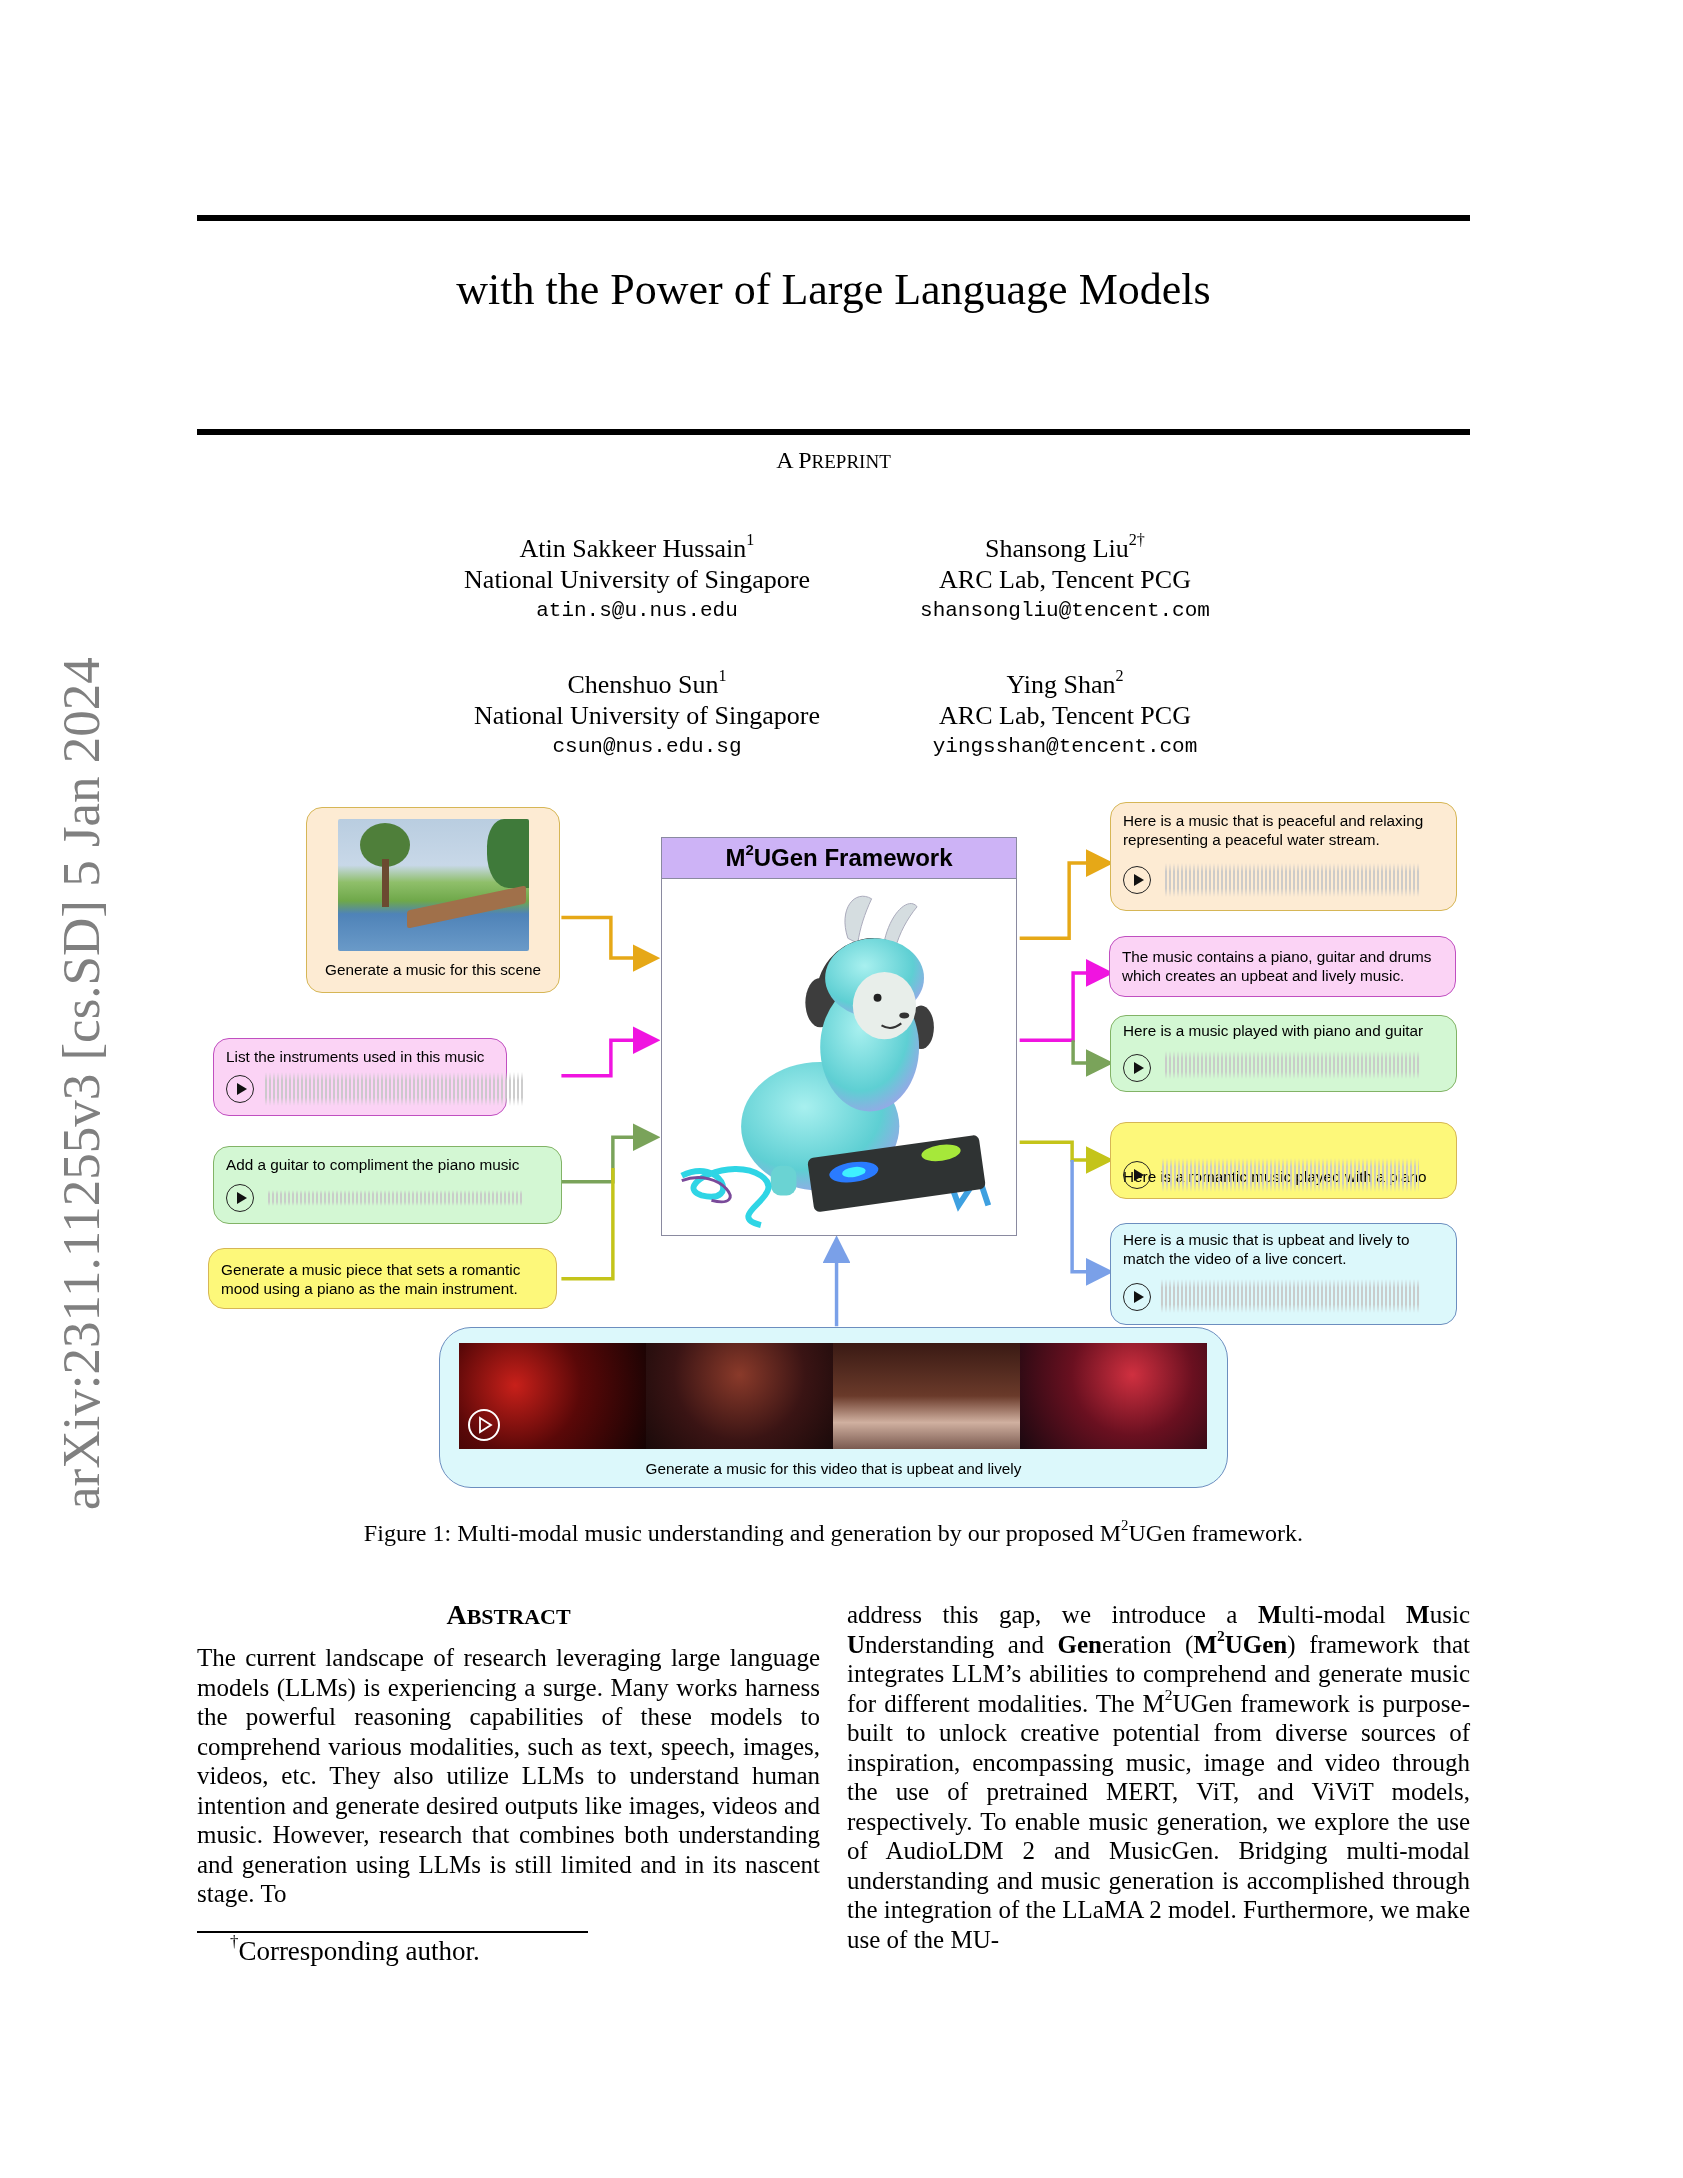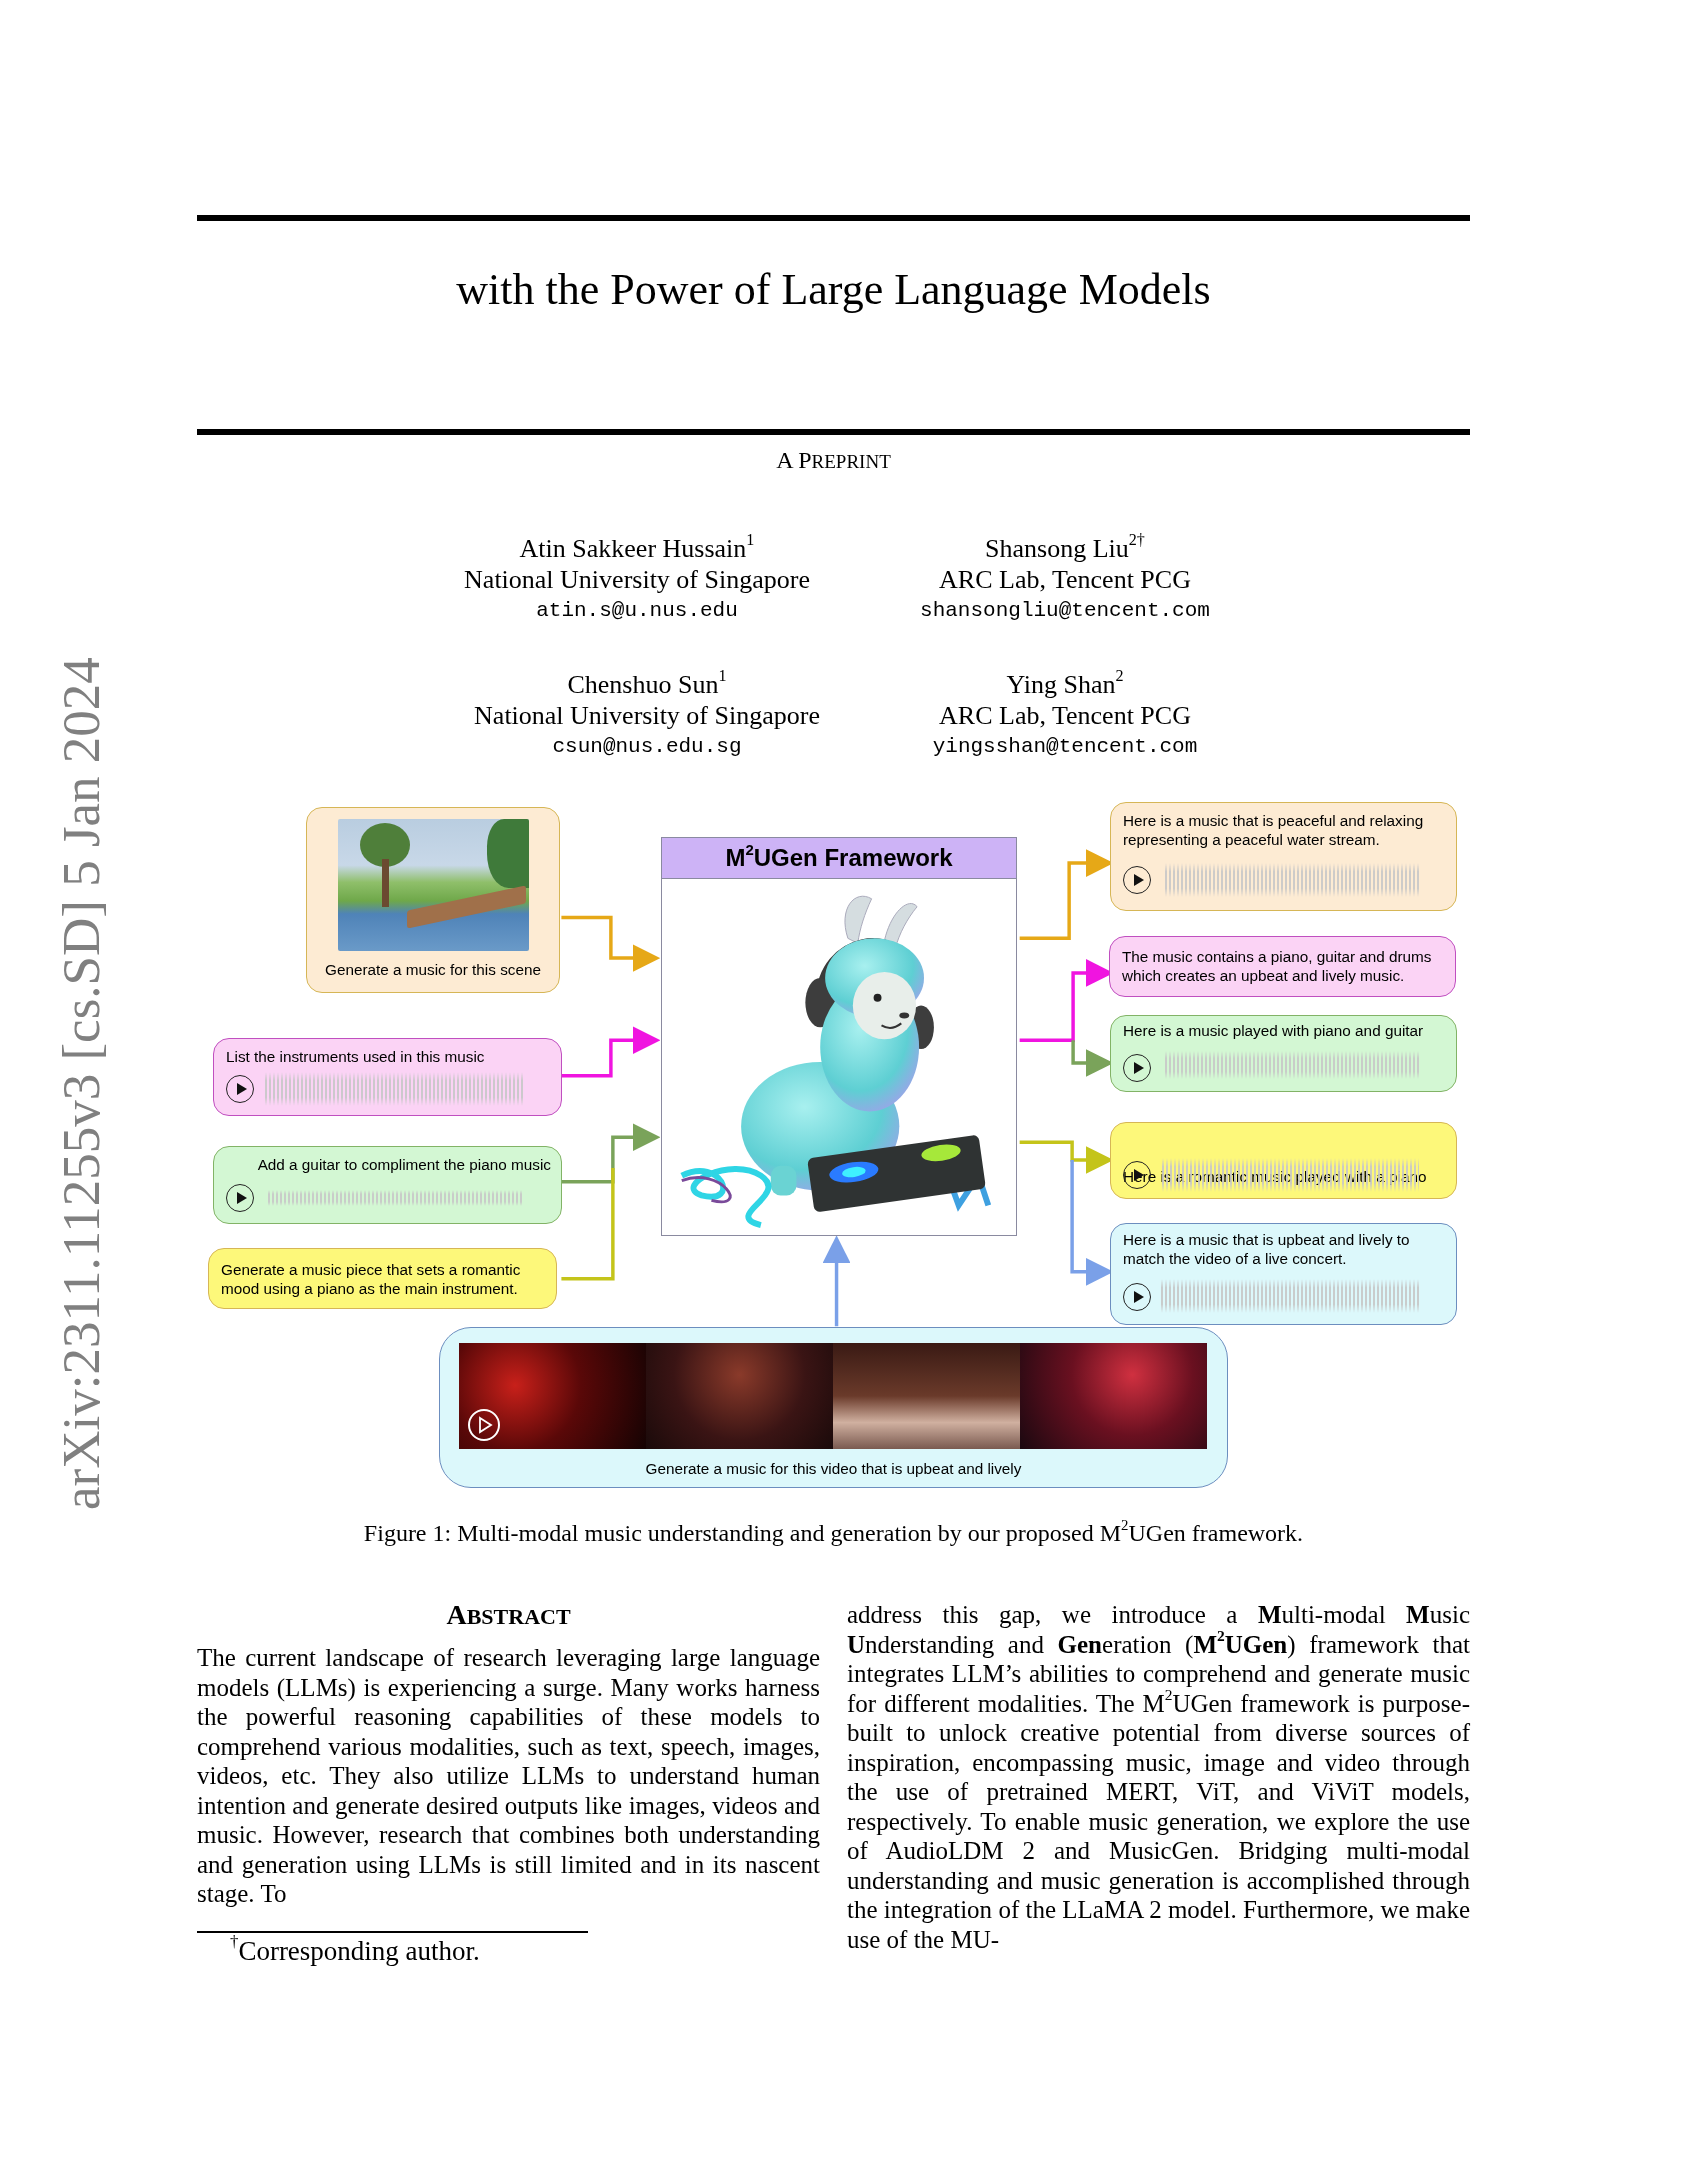--- a/index.html
+++ b/index.html
@@ -98,27 +98,27 @@
 <div class="box" style="left:306px; top:807px; width:254px; height:186px; background:#fdebd3; border:1.5px solid #d6b656;">
   <div class="abs" style="left:31px; top:11px; width:191px; height:132px; border-radius:2px; overflow:hidden; background:linear-gradient(180deg,#b9cde0 0%,#c8d8e8 35%,#8fbf6a 48%,#6fa84a 62%,#4f83b8 72%,#6a9ac8 100%);">
     <div class="abs" style="left:22px; top:4px; width:50px; height:44px; border-radius:50%; background:#4f7f3a;"></div>
     <div class="abs" style="left:44px; top:40px; width:7px; height:48px; background:#6b4a30;"></div>
     <div class="abs" style="left:149px; top:0; width:43px; height:69px; background:#3f7a3a; border-radius:40% 0 0 50%;"></div>
     <div class="abs" style="left:69px; top:79px; width:119px; height:18px; background:#a0704a; transform:skewY(-12deg); border-radius:3px;"></div>
   </div>
   <div class="abs" style="left:0; right:0; top:152px; text-align:center;">Generate a music for this scene</div>
 </div>
 
-<div class="box" style="left:213px; top:1038px; width:349px; height:78px; background:#fbd3f5; border:1.5px solid #c04fc0;">
+<div class="box" style="left:213px; top:1038px; width:294px; height:78px; background:#fbd3f5; border:1.5px solid #c04fc0;">
   <div class="txt">List the instruments used in this music</div>
   <div class="play" style="left:12px; top:36px;"></div>
   <div class="wave" style="left:51px; top:33px; width:259px;"></div>
 </div>
 
-<div class="box" style="left:213px; top:1146px; width:349px; height:78px; background:#d3f7d3; border:1.5px solid #82b366;text-align:right;">
+<div class="box" style="left:213px; top:1146px; width:349px; height:78px; background:#d3f7d3; border:1.5px solid #82b366;">
   <div class="txt">Add a guitar to compliment the piano music</div>
   <div class="play" style="left:12px; top:37px;"></div>
   <div class="wave thin" style="left:54px; top:43px; width:255px;"></div>
 </div>
 
 <div class="box" style="left:208px; top:1248px; width:349px; height:61px; background:#fdf87a; border:1.5px solid #d6b656;">
   <div class="txt" style="top:11px;">Generate a music piece that sets a romantic mood using a piano as the main instrument.</div>
 </div>
 
 <div class="framework">

